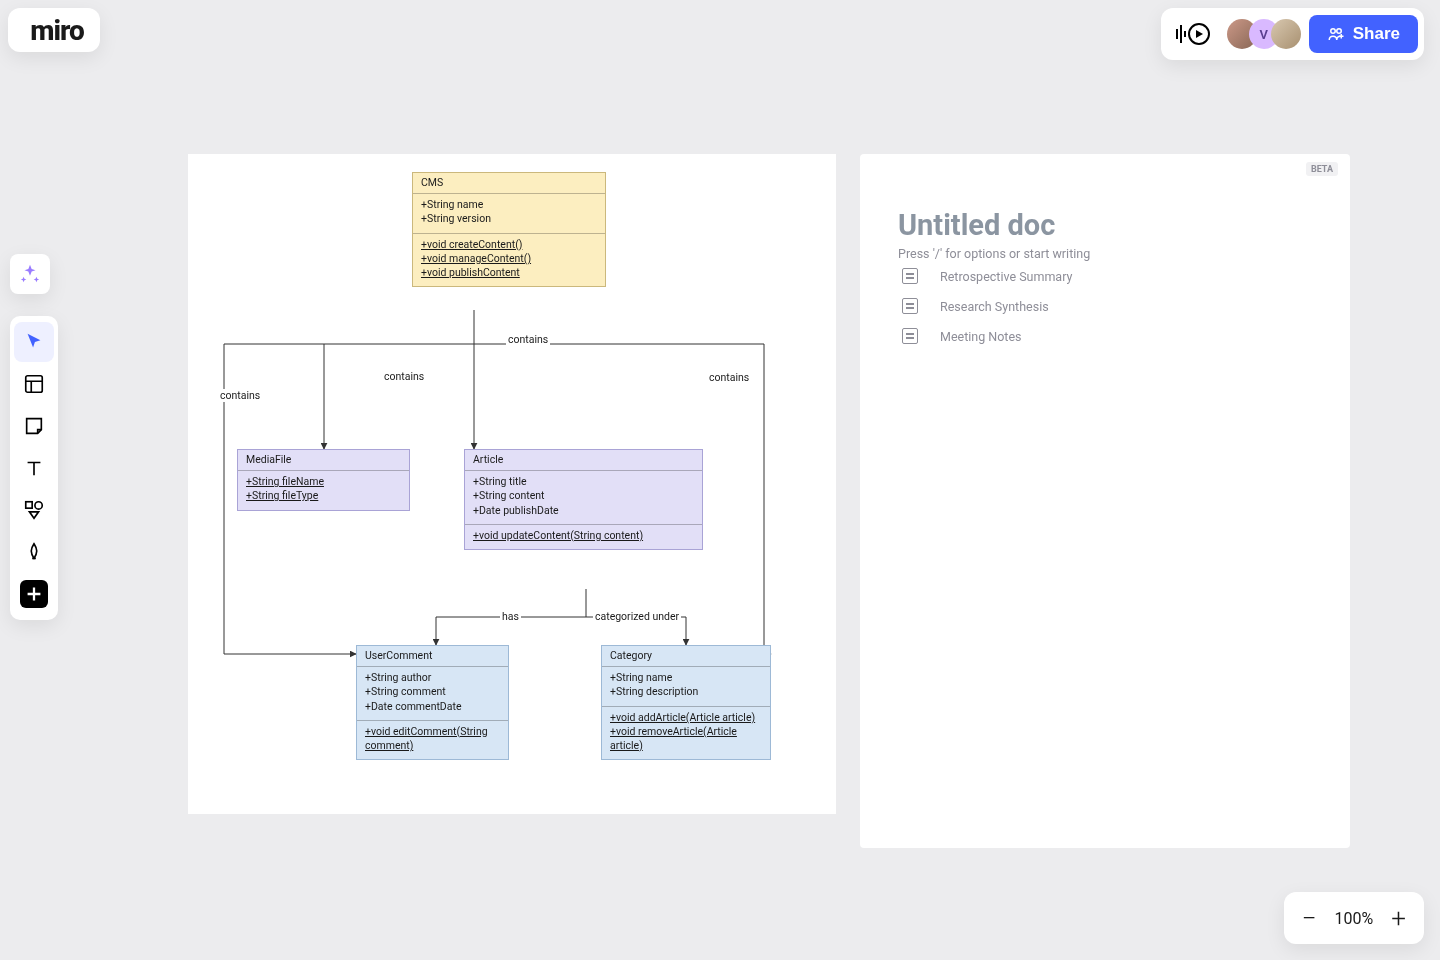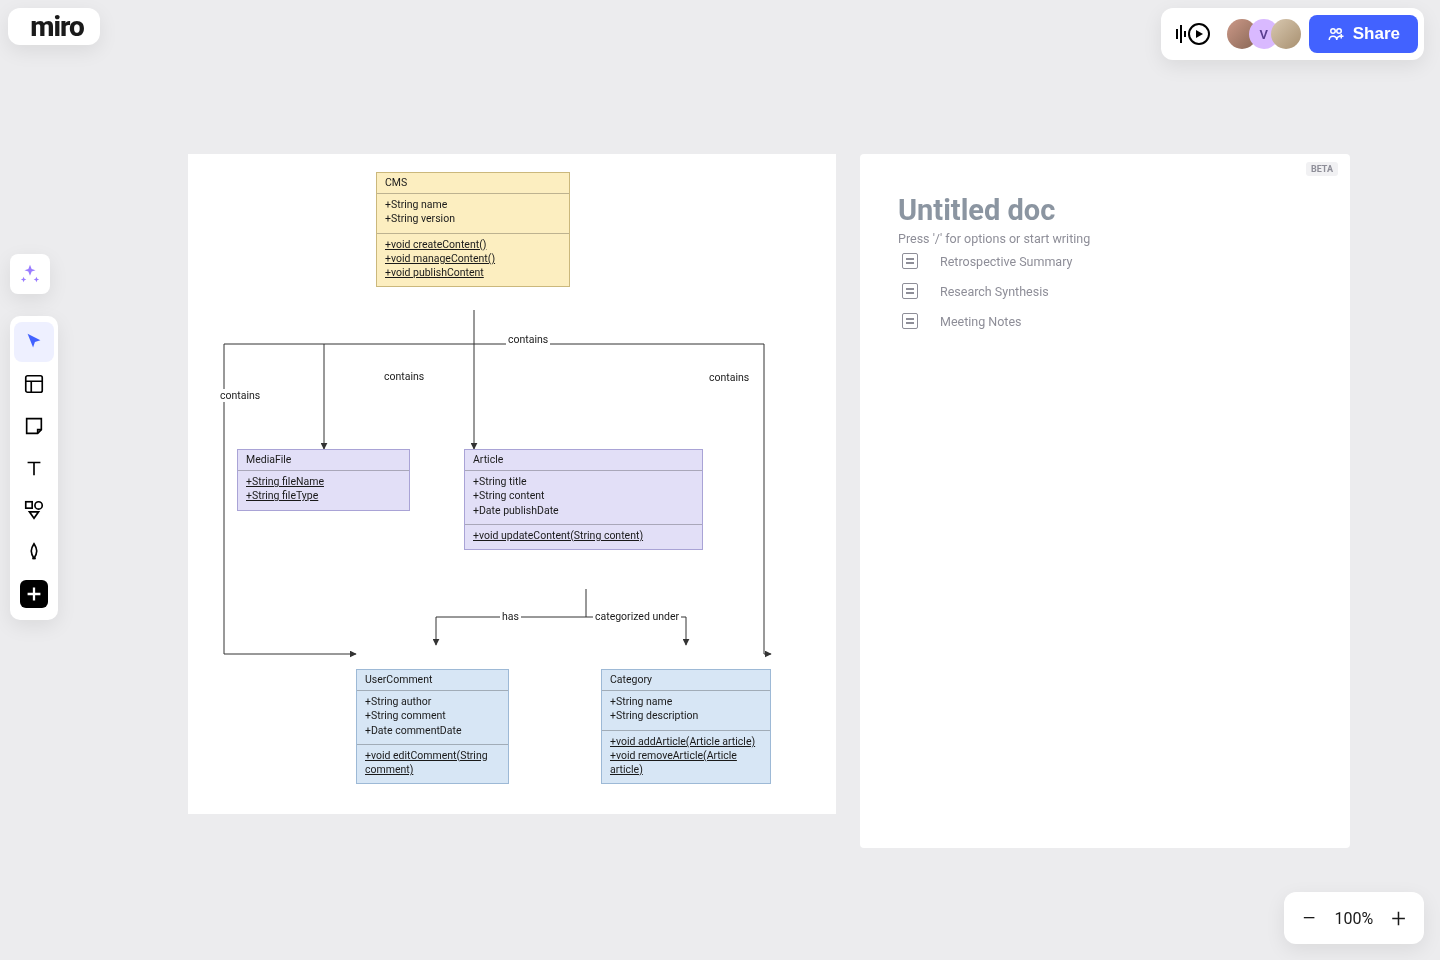--- a/index.html
+++ b/index.html
@@ -26,21 +26,21 @@
     background:var(--bg);
     font-family:-apple-system,BlinkMacSystemFont,"Segoe UI",Roboto,Helvetica,Arial,sans-serif;
     color:var(--text);
     position:relative;
     overflow:hidden;
   }
 
   
   .logo{
     position:absolute;top:8px;left:8px;
-    width:92px;height:37px;
+    width:92px;height:44px;
     background:var(--panel);border-radius:12px;
     box-shadow:var(--shadow);
     display:flex;align-items:center;justify-content:center;
     font-weight:800;font-size:28px;letter-spacing:-1px;padding-left:6px;
   }
 
   
   .topbar{
     position:absolute;top:8px;right:16px;
     height:52px;
@@ -102,33 +102,33 @@
   .diagram-panel{
     position:absolute;left:188px;top:154px;
     width:648px;height:660px;
     background:var(--panel);
   }
   .doc-panel{
     position:absolute;left:860px;top:154px;
     width:490px;height:694px;
     background:var(--panel);
     border-radius:4px;
-    padding:29px 38px;
+    padding:44px 38px;
   }
 
   
   .uml{
     position:absolute;
     border:1px solid;
     font-size:10.5px;
     line-height:1.35;
   }
-  .uml.yellow{background:var(--class-yellow);border-color:var(--class-yellow-border);}
+  .uml.yellow{background:var(--class-yellow);border-color:var(--class-yellow-border);margin-left:36px;}
   .uml.purple{background:var(--class-purple);border-color:var(--class-purple-border);}
-  .uml.blue{background:var(--class-blue);border-color:var(--class-blue-border);margin-top:24px;}
+  .uml.blue{background:var(--class-blue);border-color:var(--class-blue-border);}
   .uml-title{
     padding:3px 8px;font-weight:400;
     border-bottom:1px solid rgba(0,0,0,.25);
   }
   .uml-section{
     padding:4px 8px 6px;
     border-bottom:1px solid rgba(0,0,0,.25);
     white-space:pre-line;
     min-height:18px;
   }

